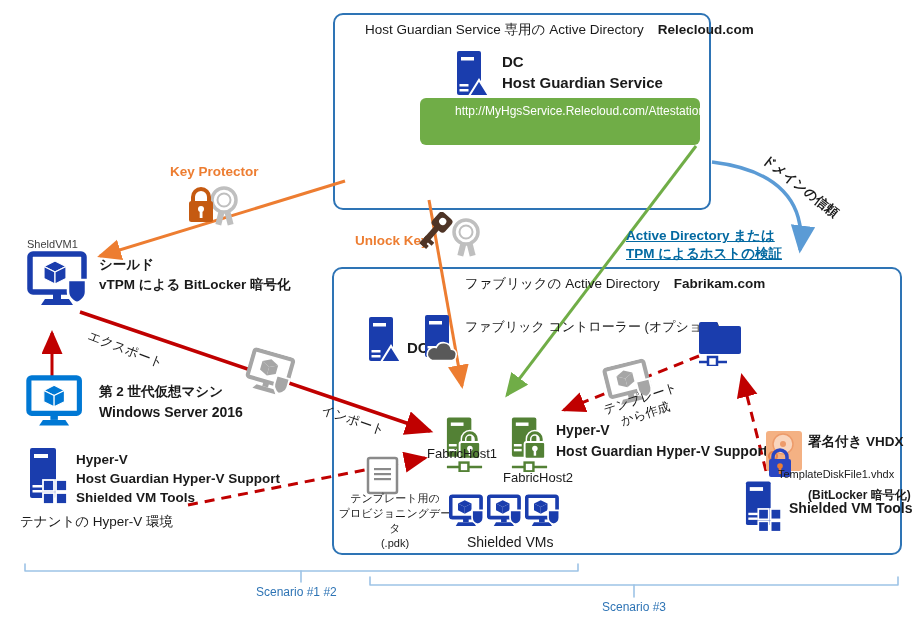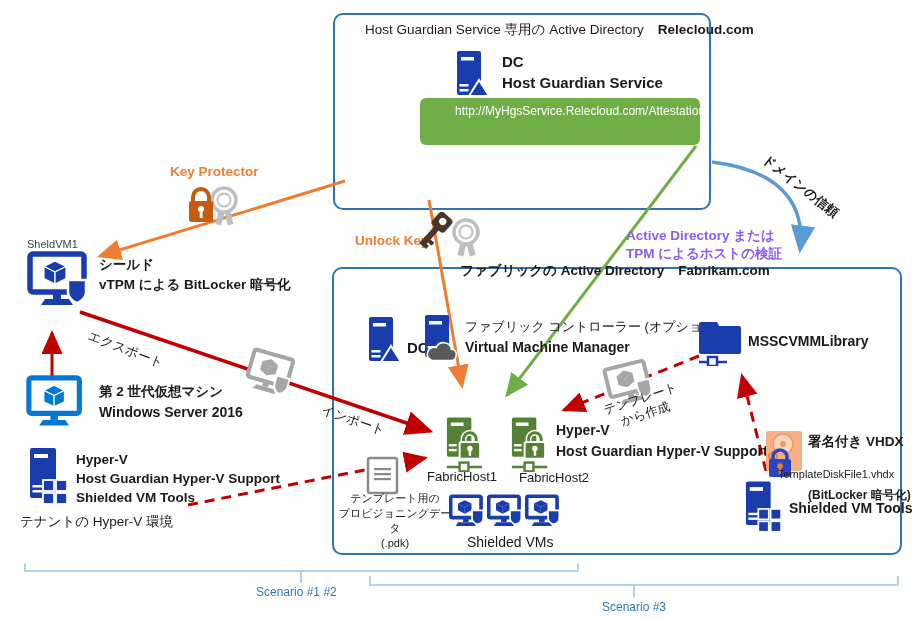--- a/index.html
+++ b/index.html
@@ -9,39 +9,39 @@
   .hdr{position:absolute;z-index:10;font-size:13.5px;white-space:nowrap;text-align:center;}
   .hdr b{margin-left:14px;}
   .srvbox{position:absolute;z-index:4;border-radius:6px;color:#fff;text-align:center;padding-top:5px;}
   .srvbox .t{font-size:14.5px;line-height:20px;}
   .srvbox .u{font-size:12px;line-height:17px;padding-left:35px;}
   .green{background:#70AD47;}
   .orange{background:#ED7D31;}
   .lbl{position:absolute;z-index:10;white-space:nowrap;font-size:13.5px;line-height:19px;}
   .b{font-weight:bold;}
   .olbl{color:#ED7D31;font-weight:bold;}
-  .glbl{color:#8b5cf6;font-weight:bold;}
+  .glbl{color:#0369a1;font-weight:bold;text-decoration:underline;}
   .small{font-size:11px;line-height:15px;}
   .scn{color:#2E74B5;font-size:12px;z-index:10;position:absolute;white-space:nowrap;}
   .icon{position:absolute;z-index:10;line-height:0;}
   svg.overlay{position:absolute;left:0;top:0;z-index:5;}
   .rot{transform-origin:left top;}
 </style>
 </head>
 <body>
 
 <div id="canvas">
 
   <div class="box" style="left:333px;top:13px;width:374px;height:193px;"></div>
   <div class="box" style="left:332px;top:267px;width:566px;height:284px;"></div>
 
   <div class="hdr" style="left:333px;top:21px;width:374px;margin-left:32px;">
     <span>Host Guardian Service 専用の Active Directory</span><b>Relecloud.com</b>
   </div>
-  <div class="hdr" style="left:332px;top:262px;width:566px;font-weight:bold;">
+  <div class="hdr" style="left:332px;top:275px;width:566px;">
     <span>ファブリックの Active Directory</span><b>Fabrikam.com</b>
   </div>
 
   <div class="srvbox green" style="left:420px;top:98px;width:280px;height:42px;">
     <div class="u">http://MyHgsService.Relecloud.com/Attestation</div>
   </div>
 
   <svg class="overlay" width="912" height="620">
     <defs>
       <marker id="mO" markerWidth="9" markerHeight="8" refX="7" refY="3.5" orient="auto">
@@ -198,31 +198,29 @@
   <div class="icon" style="left:423px;top:314px;">
     <svg width="38" height="50" viewBox="0 0 38 50">
       <rect x="2" y="1" width="24" height="42" rx="2" fill="#1A3DAD"></rect>
       <rect x="6" y="7" width="13" height="3.5" fill="#fff"></rect>
       <rect x="4.5" y="32" width="9" height="2.5" fill="#fff"></rect>
       <rect x="4.5" y="37" width="9" height="2.5" fill="#fff"></rect>
       <path d="M33 42 a5 5 0 0 0 -4.6 -6.9 a8 8 0 0 0 -15.2 -1.6 A6.5 6.5 0 0 0 9 46.5 L29 46.5 A5 5 0 0 0 33 42 z" fill="#595959" stroke="#fff" stroke-width="1.6"></path>
     </svg>
   </div>
   <div class="lbl" style="left:465px;top:317px;font-size:13px;">ファブリック コントローラー (オプション)</div>
-  <div class="lbl b" style="left:465px;top:338px;font-size:14px;">Virtual Machine Manager</div>
 
   <div class="icon" style="left:697px;top:316px;">
     <svg width="46" height="50" viewBox="0 0 46 50">
       <rect x="2" y="6" width="19" height="10" rx="2" fill="#1A3DAD"></rect>
       <rect x="2" y="10" width="42" height="28" rx="2" fill="#1A3DAD"></rect>
       <path d="M2 46 H30" stroke="#1A3DAD" stroke-width="2.5"></path>
       <rect x="11" y="41" width="9" height="9" fill="#fff" stroke="#1A3DAD" stroke-width="2.5"></rect>
     </svg>
   </div>
-  <div class="lbl b" style="left:748px;top:332px;font-size:14px;">MSSCVMMLibrary</div>
 
   <div class="icon" style="left:443px;top:416px;">
     <svg width="43" height="56" viewBox="0 0 44 56">
       <rect x="4" y="1" width="25" height="40" rx="2" fill="#538135"></rect>
       <rect x="8" y="6" width="13" height="3.5" fill="#fff"></rect>
       <rect x="6" y="28" width="8" height="2.5" fill="#fff"></rect>
       <rect x="6" y="33" width="8" height="2.5" fill="#fff"></rect>
       <path d="M21 27 v-4 a6.5 6.5 0 0 1 13 0 v4" fill="none" stroke="#fff" stroke-width="6"></path>
       <path d="M21 27 v-4 a6.5 6.5 0 0 1 13 0 v4" fill="none" stroke="#538135" stroke-width="3"></path>
       <rect x="17" y="26" width="21" height="17" rx="2" fill="#538135" stroke="#fff" stroke-width="2"></rect>
@@ -240,22 +238,22 @@
       <rect x="6" y="33" width="8" height="2.5" fill="#fff"></rect>
       <path d="M21 27 v-4 a6.5 6.5 0 0 1 13 0 v4" fill="none" stroke="#fff" stroke-width="6"></path>
       <path d="M21 27 v-4 a6.5 6.5 0 0 1 13 0 v4" fill="none" stroke="#538135" stroke-width="3"></path>
       <rect x="17" y="26" width="21" height="17" rx="2" fill="#538135" stroke="#fff" stroke-width="2"></rect>
       <circle cx="27.5" cy="32.5" r="2.8" fill="#fff"></circle>
       <rect x="26.3" y="34" width="2.5" height="6" fill="#fff"></rect>
       <path d="M4 51.5 H40" stroke="#538135" stroke-width="2.5"></path>
       <rect x="17" y="47" width="9" height="9" fill="#fff" stroke="#538135" stroke-width="2.5"></rect>
     </svg>
   </div>
-  <div class="lbl" style="left:427px;top:444px;font-size:13px;margin-top:23px;">FabricHost1</div>
-  <div class="lbl" style="left:503px;top:468px;font-size:13px;margin-left:16px;">FabricHost2</div>
+  <div class="lbl" style="left:427px;top:444px;font-size:13px;">FabricHost1</div>
+  <div class="lbl" style="left:503px;top:468px;font-size:13px;">FabricHost2</div>
   <div class="lbl b" style="left:556px;top:421px;font-size:14px;">Hyper-V</div>
   <div class="lbl b" style="left:556px;top:442px;font-size:14px;">Host Guardian Hyper-V Support</div>
 
   <div class="icon" style="left:606px;top:362px;transform:rotate(-14deg);">
     <svg width="48" height="46" viewBox="0 0 64 62">
       <rect x="3" y="3" width="54" height="38" rx="3" fill="#fff" stroke="#A6A6A6" stroke-width="5.5"></rect>
       <polygon points="28,10 39,15.5 28,21 17,15.5" fill="#A6A6A6"></polygon>
       <polygon points="17,15.5 28,21 28,33 17,27.5" fill="#A6A6A6"></polygon>
       <polygon points="39,15.5 28,21 28,33 39,27.5" fill="#A6A6A6"></polygon>
       <rect x="26" y="41" width="8" height="7" fill="#A6A6A6"></rect>

